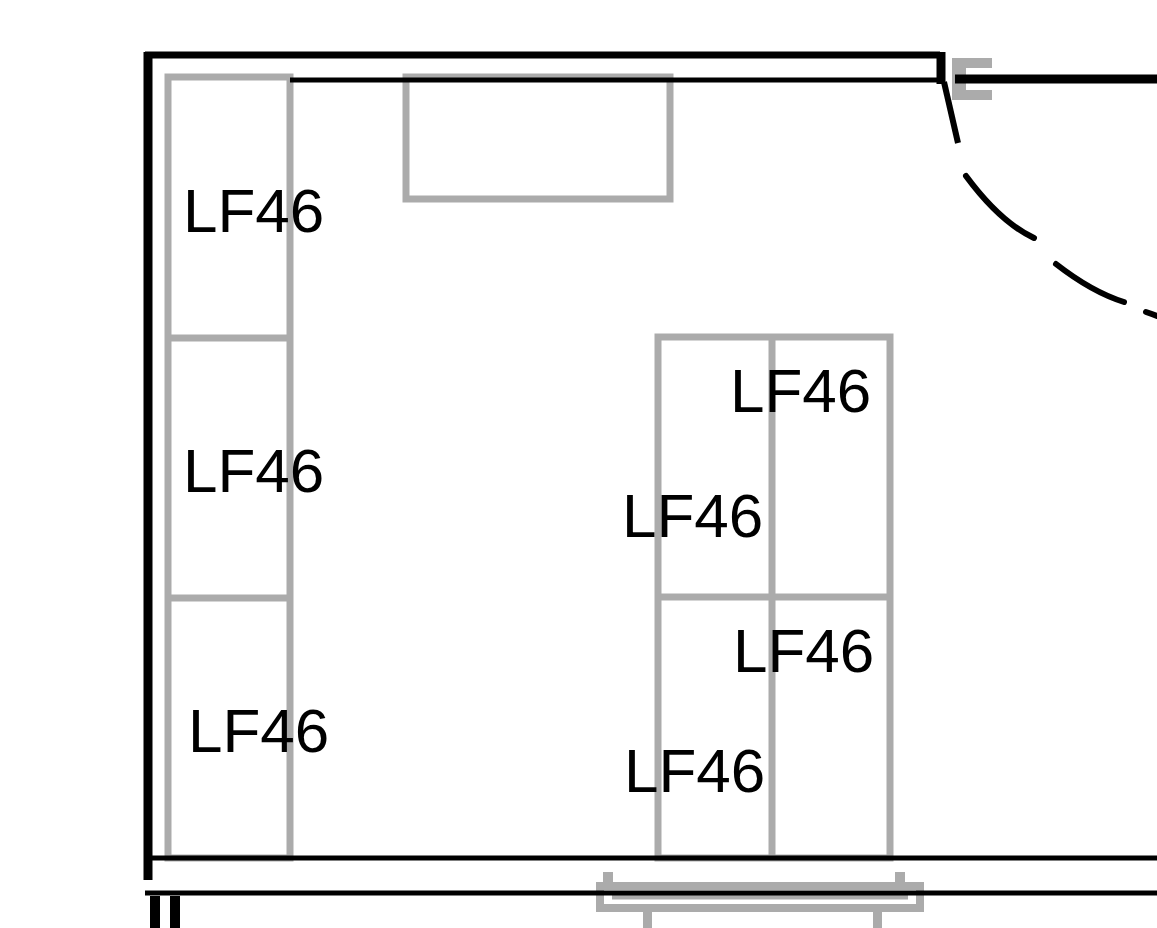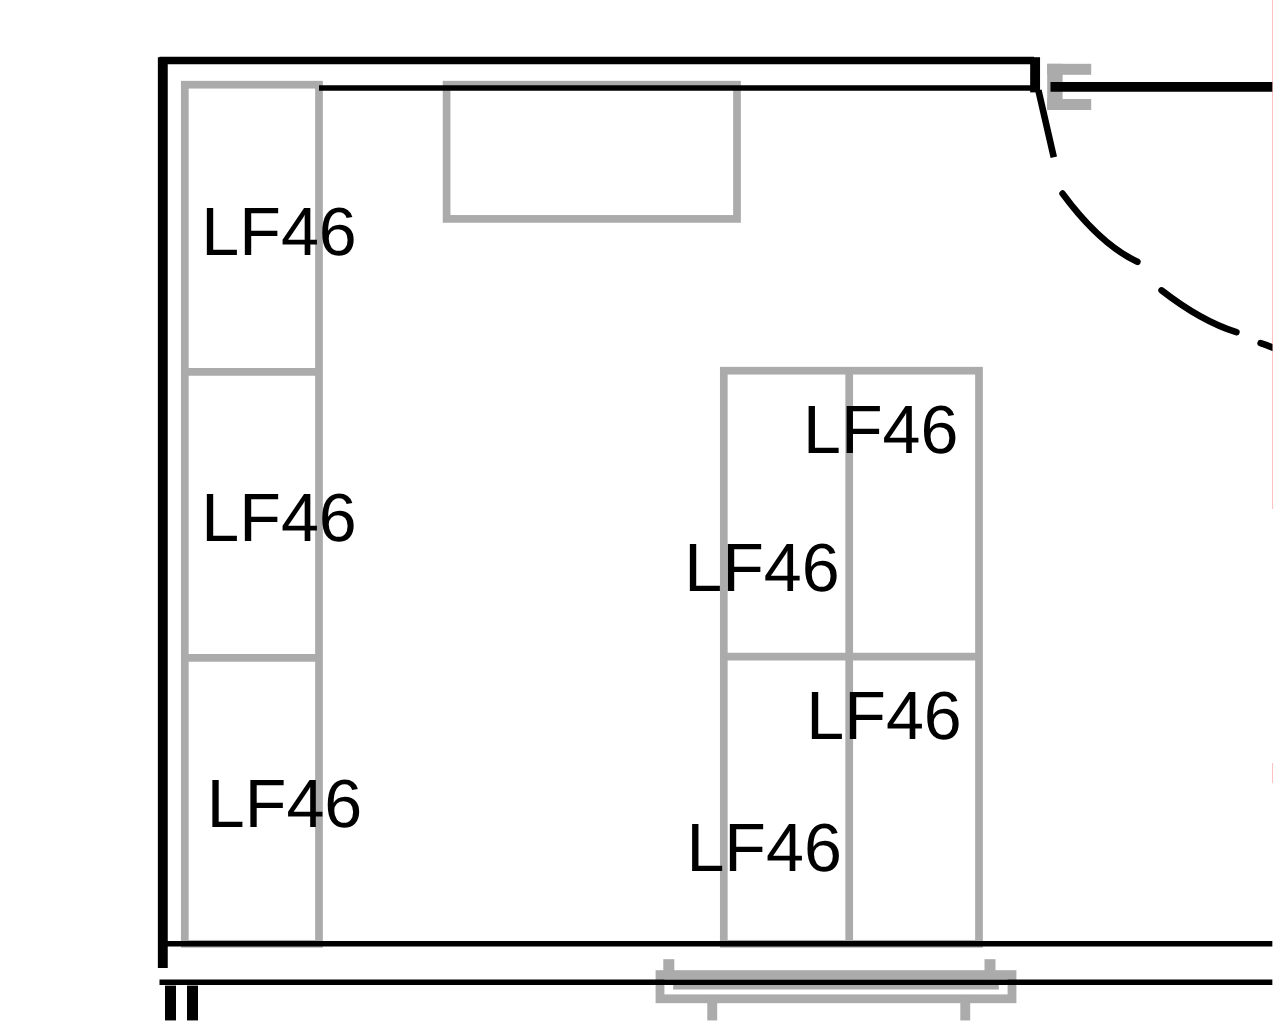--- a/index.html
+++ b/index.html
@@ -10,21 +10,21 @@
   body {
     width: 1157px;
     height: 928px;
     overflow: hidden;
     font-family: "Liberation Sans", sans-serif;
   }
   #floorplan-root {
     position: relative;
     width: 1157px;
     height: 712px;
-    background: #ef4444;
+    background: #fef9c3;
   }
   svg#plan-svg {
     display: block;
     width: 1157px;
     height: 928px;
   }
   .fixture-label {
     font-family: "Liberation Sans", sans-serif;
     font-size: 62px;
     fill: #000000;

